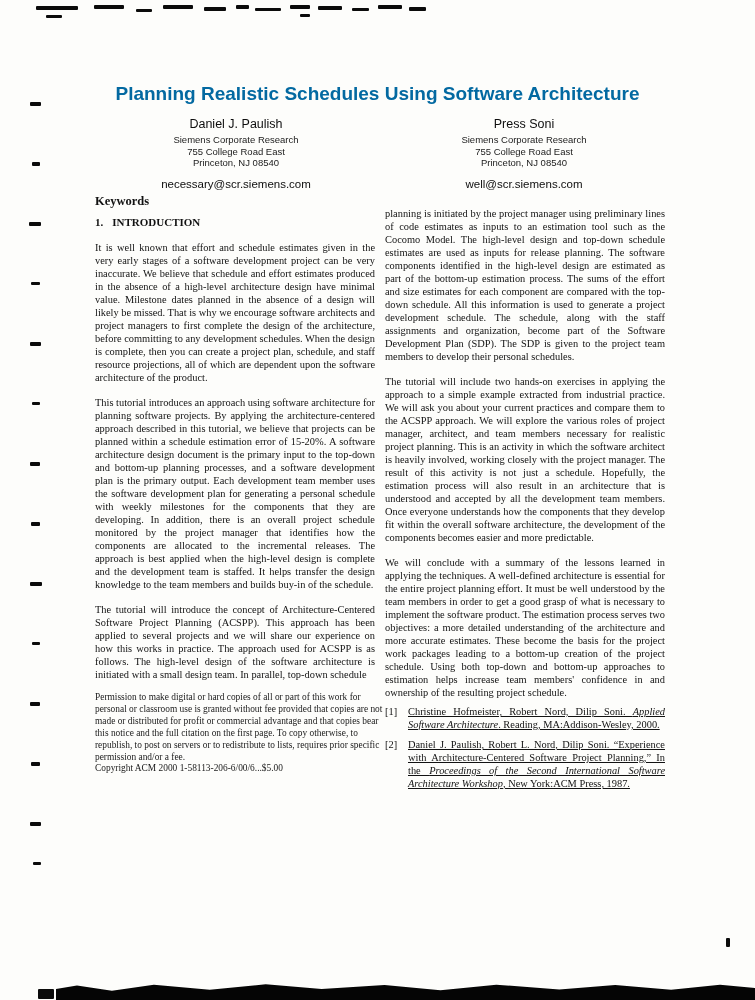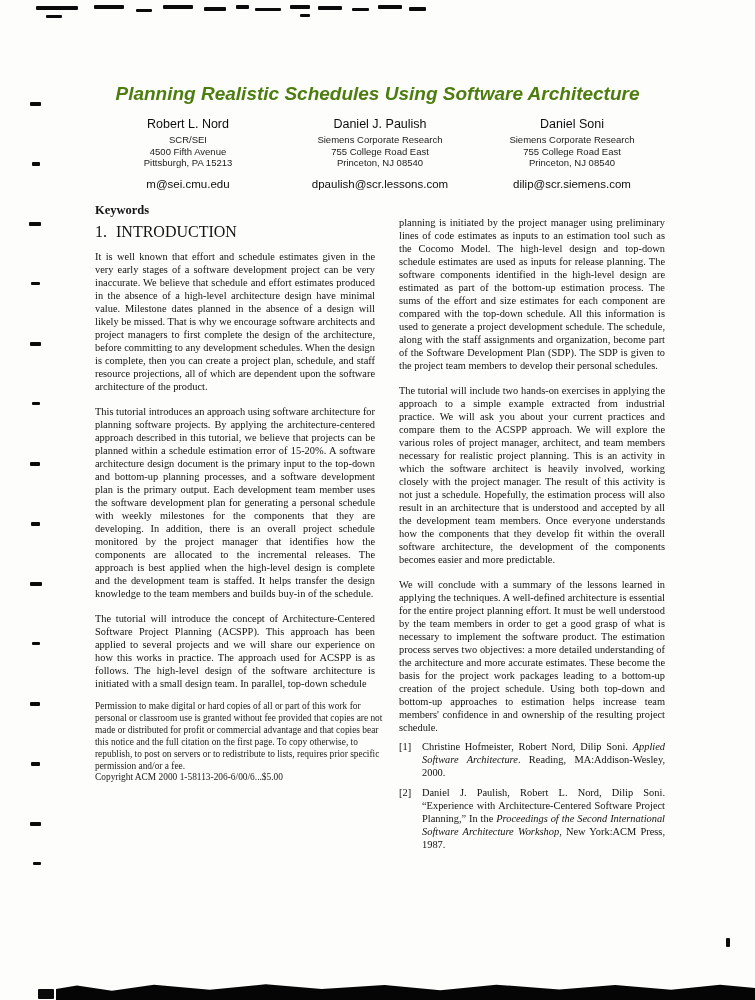--- a/index.html
+++ b/index.html
@@ -4,75 +4,67 @@
 <style>
   html,body{margin:0;padding:0;}
   body{background:#ffffff;width:755px;height:1000px;overflow:hidden;}
   .page{
     position:relative;width:755px;height:1000px;background:#fdfdfb;
     font-family:"Liberation Serif",serif;color:#121212;overflow:hidden;
   }
   .title{
     position:absolute;top:83px;left:0;width:100%;text-align:center;
     font-family:"Liberation Sans",sans-serif;font-weight:bold;font-size:19px;
-    color:#4d7c0f;
-    font-style:italic;
+    color:#0369a1;
   }
   .authors{position:absolute;top:117px;left:92px;width:576px;display:flex;}
   .author{flex:1;text-align:center;font-family:"Liberation Sans",sans-serif;}
   .author-name{font-size:12.5px;margin-bottom:3px;color:#0e0e0e;}
   .author-line{font-size:9.5px;line-height:11.5px;color:#1b1b1b;}
   .author-email{font-size:11.5px;margin-top:9px;color:#0e0e0e;}
-  .columns{position:absolute;top:204px;left:95px;width:570px;display:flex;gap:24px;}
+  .columns{position:absolute;top:195px;left:95px;width:570px;display:flex;gap:10px;}
   .col{width:280px;font-size:10.4px;line-height:13px;text-align:justify;}
   .col p{margin:12px 0 6px 0;}
   .h-keywords{font-size:12.5px;font-weight:bold;margin:0 0 5px 0;}
-  .h-section{font-size:16px;font-weight:normal;margin:8px 0 4px 0;white-space:nowrap;}
+  .h-section{font-size:11px;font-weight:bold;margin:8px 0 4px 0;white-space:nowrap;}
   .h-section .num{margin-right:9px;}
   .copyright{margin-top:11px;width:293px;font-size:9.4px;line-height:11.9px;text-align:left;color:#1a1a1a;}
   .refs{margin-top:2px;}
   .ref{display:flex;margin-bottom:7px;}
   .ref-num{width:23px;flex:none;}
-  .ref-body{flex:1;text-align:justify;}
+  .ref-body{flex:1;text-align:justify;text-decoration:underline;}
   .ref-body i{font-style:italic;}
   .page-number{position:absolute;top:906px;left:0;width:100%;text-align:center;font-size:10.5px;color:#111;}
   .artifact{position:absolute;background:#0b0b0b;border-radius:1px;}
   .bottom-bar{
     position:absolute;left:56px;top:983px;width:699px;height:17px;background:#050505;
     clip-path:polygon(0 35%,3% 15%,8% 45%,14% 10%,22% 40%,30% 8%,38% 35%,47% 12%,55% 42%,63% 10%,72% 38%,80% 12%,88% 40%,95% 10%,100% 30%,100% 100%,0 100%);
   }
 </style>
 </head>
 <body>
 
 <div class="page">
 
   <div class="title">Planning Realistic Schedules Using Software Architecture</div>
 
   <div class="authors">
     <div class="author">
-      <div class="author-name">Robert L. Nord</div>
-      <div class="author-line">SCR/SEI</div>
-      <div class="author-line">4500 Fifth Avenue</div>
-      <div class="author-line">Pittsburgh, PA 15213</div>
-      <div class="author-email">m@sei.cmu.edu</div>
-    </div>
-    <div class="author">
       <div class="author-name">Daniel J. Paulish</div>
       <div class="author-line">Siemens Corporate Research</div>
       <div class="author-line">755 College Road East</div>
       <div class="author-line">Princeton, NJ 08540</div>
-      <div class="author-email">dpaulish@scr.lessons.com</div>
+      <div class="author-email">necessary@scr.siemens.com</div>
     </div>
     <div class="author">
-      <div class="author-name">Daniel Soni</div>
+      <div class="author-name">Press Soni</div>
       <div class="author-line">Siemens Corporate Research</div>
       <div class="author-line">755 College Road East</div>
       <div class="author-line">Princeton, NJ 08540</div>
-      <div class="author-email">dilip@scr.siemens.com</div>
+      <div class="author-email">well@scr.siemens.com</div>
     </div>
   </div>
 
   <div class="columns">
 
     <div class="col">
       <div class="h-keywords">Keywords</div>
 
       <div class="h-section">
         <span class="num">1.</span><span>INTRODUCTION</span>

